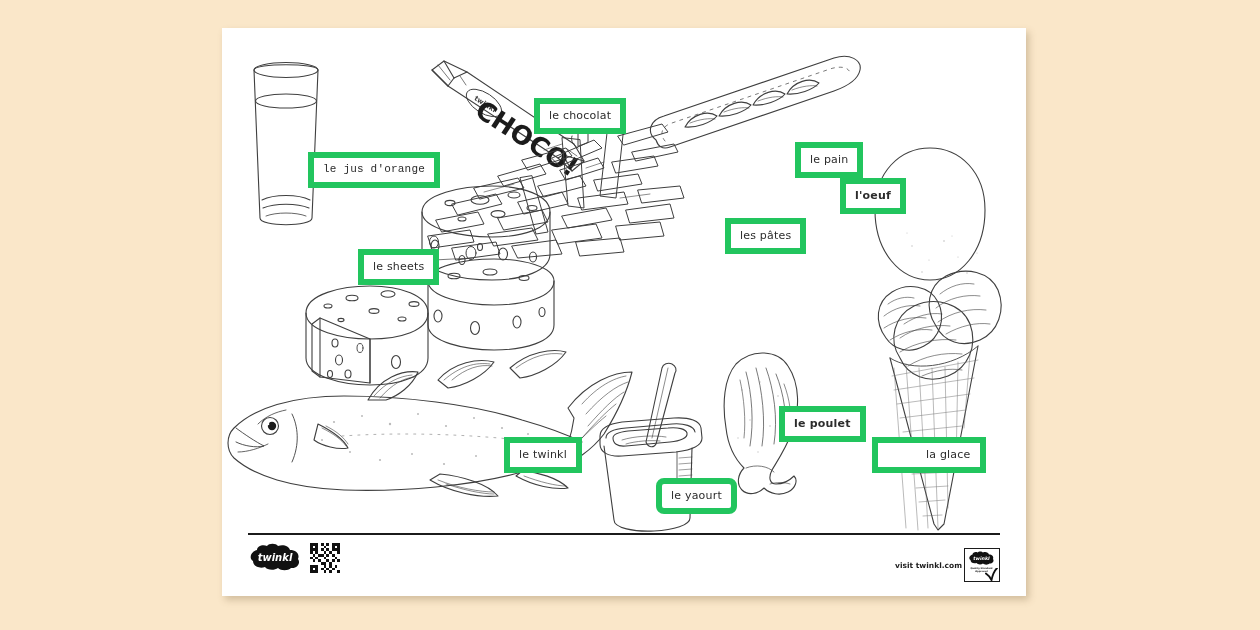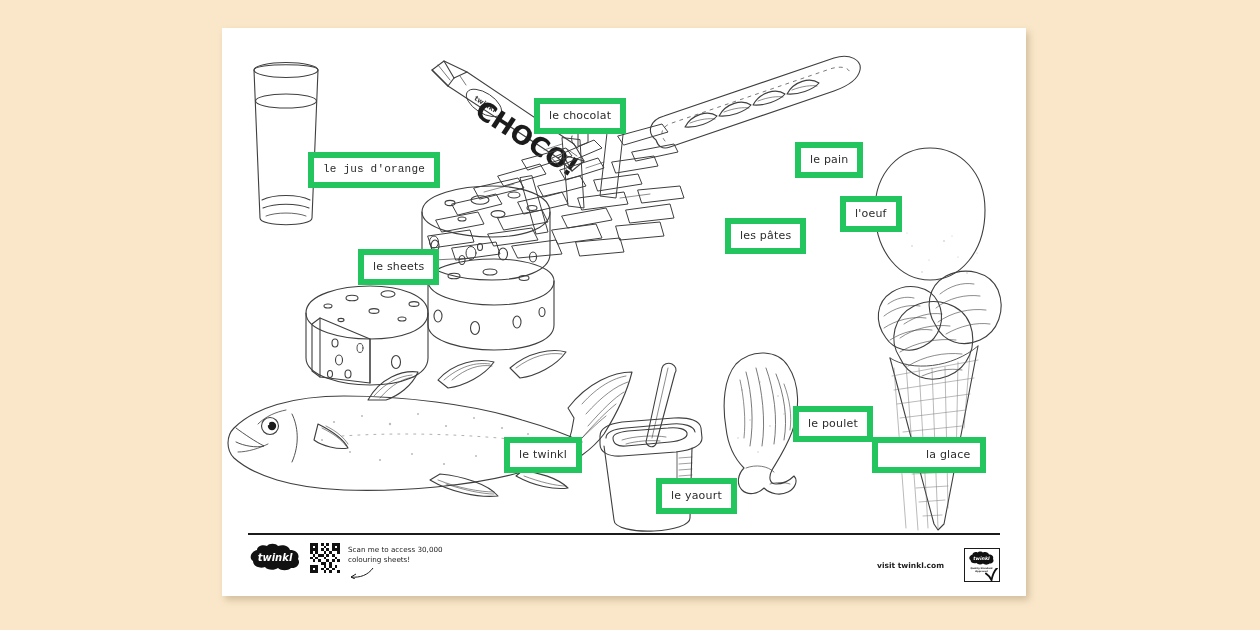--- a/index.html
+++ b/index.html
@@ -94,21 +94,21 @@
     padding-top: 2px;
     max-width: 105px;
   }
   .scan-arrow { margin-top: 1px; }
   #footer-right {
     position: absolute;
     right: 0px;
     top: 13px;
     display: flex;
     align-items: center;
-    gap: 20px;
+    gap: 2px;
   }
   .visit-text {
     font-family: "DejaVu Sans", sans-serif;
     font-size: 7.5px;
     font-weight: bold;
     color: #1b1b1b;
   }
   .qsa-badge {
     width: 34px;
     height: 32px;
@@ -431,31 +431,31 @@
 
       </svg>
     </div>
 
     <div class="label-box" style="left:86px;  top:124px;font-family:Liberation Mono, monospace;">le jus d'orange</div>
 
     <div class="label-box" style="left:312px; top:70px;">le chocolat</div>
 
     <div class="label-box" style="left:566px; top:114px;margin-left:7px;">le pain</div>
 
-    <div class="label-box" style="left:618px; top:168px;">l'oeuf</div>
+    <div class="label-box" style="left:618px; top:150px;font-weight:bold;">l'oeuf</div>
 
     <div class="label-box" style="left:136px; top:221px;">le sheets</div>
 
     <div class="label-box" style="left:503px; top:190px;">les pâtes</div>
 
     <div class="label-box" style="left:282px; top:409px;">le twinkl</div>
 
-    <div class="label-box" style="left:434px; top:450px;">le yaourt</div>
-
-    <div class="label-box" style="left:571px; top:378px;">le poulet</div>
+    <div class="label-box" style="left:434px; top:450px;border-radius:8px;">le yaourt</div>
+
+    <div class="label-box" style="left:557px; top:378px;font-weight:bold;">le poulet</div>
 
     <div class="label-box" style="left:650px; top:409px;padding-left:48px;">la glace</div>
 
     <div id="footer">
 
       <div id="footer-left">
 
         <svg class="twinkl-cloud" viewBox="0 0 108 56">
           <path d="M18 14 C18 6 30 2 38 6 C42 0 56 0 60 6 C70 2 82 6 84 14
                    C96 14 104 22 100 32 C106 40 98 52 86 50 C80 56 66 56 60 50
@@ -501,28 +501,20 @@
           <i style="grid-area:9/8/10/9"></i>
             <i style="grid-area:9/10/10/11"></i>
           <i style="grid-area:10/5/11/6"></i>
             <i style="grid-area:10/7/11/8"></i>
           <i style="grid-area:10/9/11/10"></i>
             <i style="grid-area:11/6/12/7"></i>
           <i style="grid-area:11/8/12/9"></i>
             <i style="grid-area:11/11/12/12"></i>
         </div>
 
-        <div class="scan-text">
-          <div>Scan me to access 30,000</div>
-          <div>colouring sheets!</div>
-          <svg class="scan-arrow" width="26" height="12" viewBox="0 0 26 12">
-            <path d="M25 1 C20 8 12 11 3 10" stroke="#1b1b1b" stroke-width="1" fill="none"></path>
-            <path d="M3 10 L8 7 M3 10 L7 12" stroke="#1b1b1b" stroke-width="1" fill="none"></path>
-          </svg>
-        </div>
       </div>
 
       <div id="footer-right">
         <div class="visit-text">visit twinkl.com</div>
 
         <div class="qsa-badge">
           <svg class="qsa-cloud" viewBox="0 0 108 56">
             <path d="M18 14 C18 6 30 2 38 6 C42 0 56 0 60 6 C70 2 82 6 84 14
                      C96 14 104 22 100 32 C106 40 98 52 86 50 C80 56 66 56 60 50
                      C52 56 38 54 34 48 C22 52 10 46 10 36 C2 32 4 18 18 14 Z" fill="#111" stroke="none"></path>

